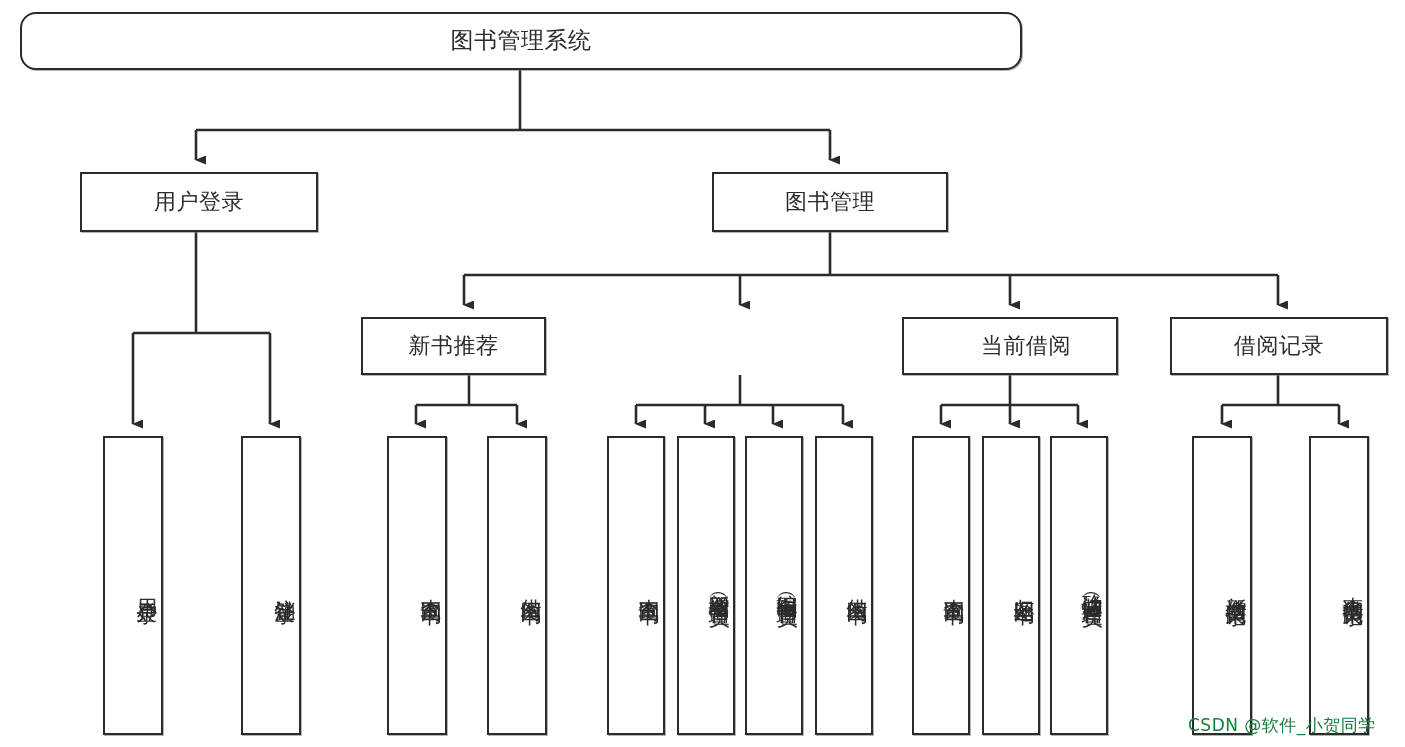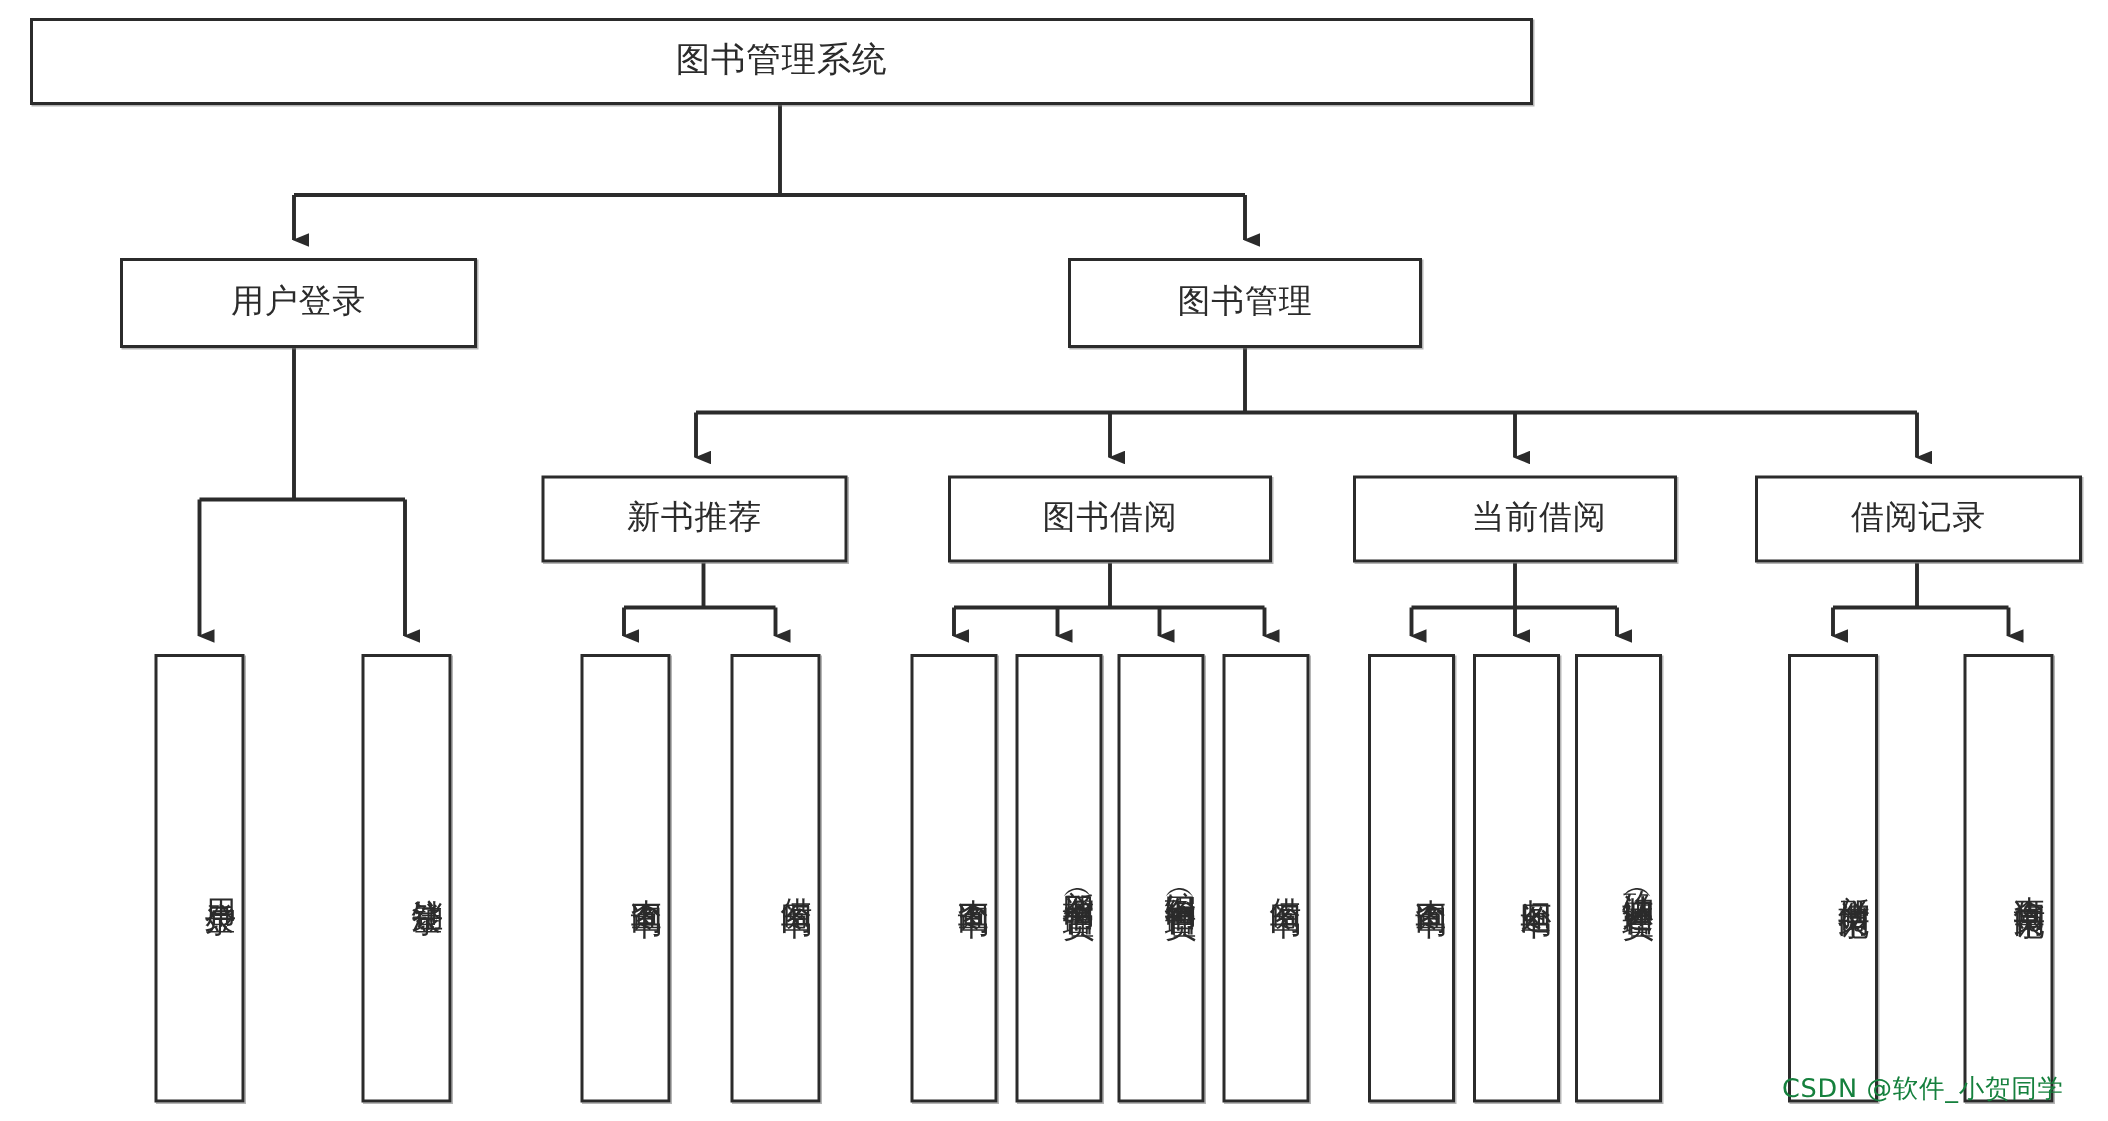--- a/index.html
+++ b/index.html
@@ -38,20 +38,21 @@
     box-shadow: 1px 1px 0 rgba(120,120,120,0.55);
   }
   .node-h {
     font-size: 22px;
     letter-spacing: 0.5px;
     line-height: 1.1;
     white-space: nowrap;
   }
   .node-root {
     font-size: 23px;
+    border-radius: 16px;
   }
   .node-v {
     writing-mode: vertical-rl;
     text-orientation: upright;
     font-size: 21px;
     line-height: 1.35;
     letter-spacing: 2px;
     padding: 6px 0;
     align-items: flex-start;
     justify-content: center;
@@ -133,25 +134,22 @@
     <span>图书管理系统</span>
   </div>
 
   <div class="node node-h" style="left:80px; top:172px; width:238px; height:60px;">
     <span>用户登录</span>
   </div>
   <div class="node node-h" style="left:712px; top:172px; width:236px; height:60px;">
     <span>图书管理</span>
   </div>
 
-  <div class="node node-h" style="left:361px; top:317px; width:204px; height:58px;">
+  <div class="node node-h" style="left:361px; top:317px; width:185px; height:58px;">
     <span>新书推荐</span>
-  </div>
-  <div class="node node-h" style="left:632px; top:317px; width:216px; height:58px;">
-    <span>图书借阅</span>
   </div>
   <div class="node node-h" style="left:902px; top:317px; width:216px; height:58px;padding-left:32px;">
     <span>当前借阅</span>
   </div>
   <div class="node node-h" style="left:1170px; top:317px; width:218px; height:58px;text-align:center;">
     <span>借阅记录</span>
   </div>
 
   <div class="node node-v" style="left:103px; top:436px; width:60px; height:299px;">
     <span>用户登录</span>

